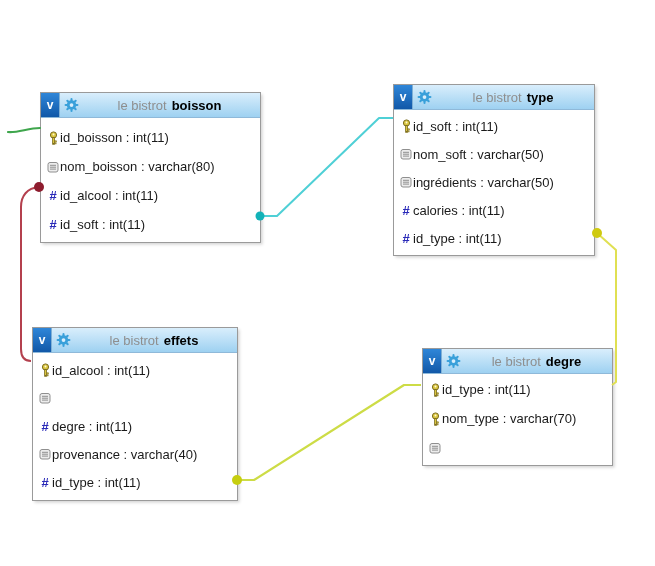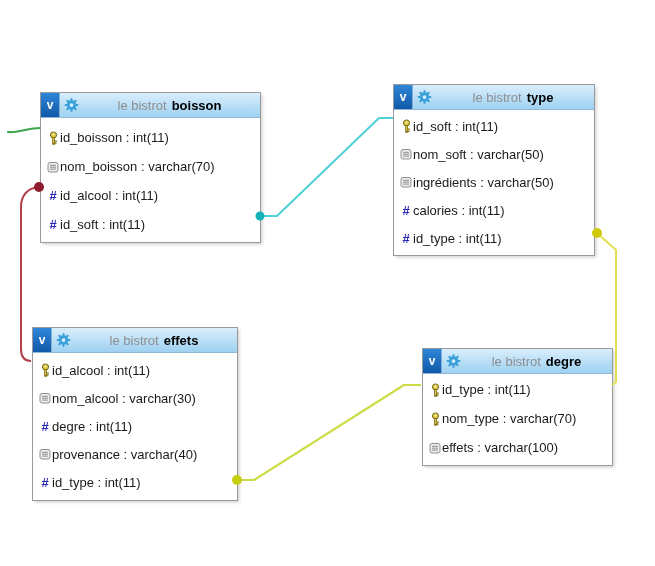--- a/index.html
+++ b/index.html
@@ -110,21 +110,21 @@
           </svg>
         </span>
       <span>id_boisson : int(11)</span>
     </div>
     <div class="frow">
       <span class="ficon">
           <svg width="12" height="12" viewBox="0 0 12 12">
             <use href="#def-textfield"></use>
           </svg>
         </span>
-      <span>nom_boisson : varchar(70)</span>
+      <span>nom_boisson : varchar(80)</span>
     </div>
     <div class="frow">
       <span class="ficon hash-icon"></span>
       <span>id_alcool : int(11)</span>
     </div>
     <div class="frow">
       <span class="ficon hash-icon"></span>
       <span>id_soft : int(11)</span>
     </div>
   </div>
@@ -192,21 +192,20 @@
           </svg>
         </span>
       <span>id_alcool : int(11)</span>
     </div>
     <div class="frow">
       <span class="ficon">
           <svg width="12" height="12" viewBox="0 0 12 12">
             <use href="#def-textfield"></use>
           </svg>
         </span>
-      <span>nom_alcool : varchar(30)</span>
     </div>
     <div class="frow">
       <span class="ficon hash-icon"></span>
       <span>degre : int(11)</span>
     </div>
     <div class="frow">
       <span class="ficon">
           <svg width="12" height="12" viewBox="0 0 12 12">
             <use href="#def-textfield"></use>
           </svg>
@@ -245,16 +244,15 @@
           </svg>
         </span>
       <span>nom_type : varchar(70)</span>
     </div>
     <div class="frow">
       <span class="ficon">
           <svg width="12" height="12" viewBox="0 0 12 12">
             <use href="#def-textfield"></use>
           </svg>
         </span>
-      <span>effets : varchar(100)</span>
     </div>
   </div>
 </div>
 
 </body></html>

